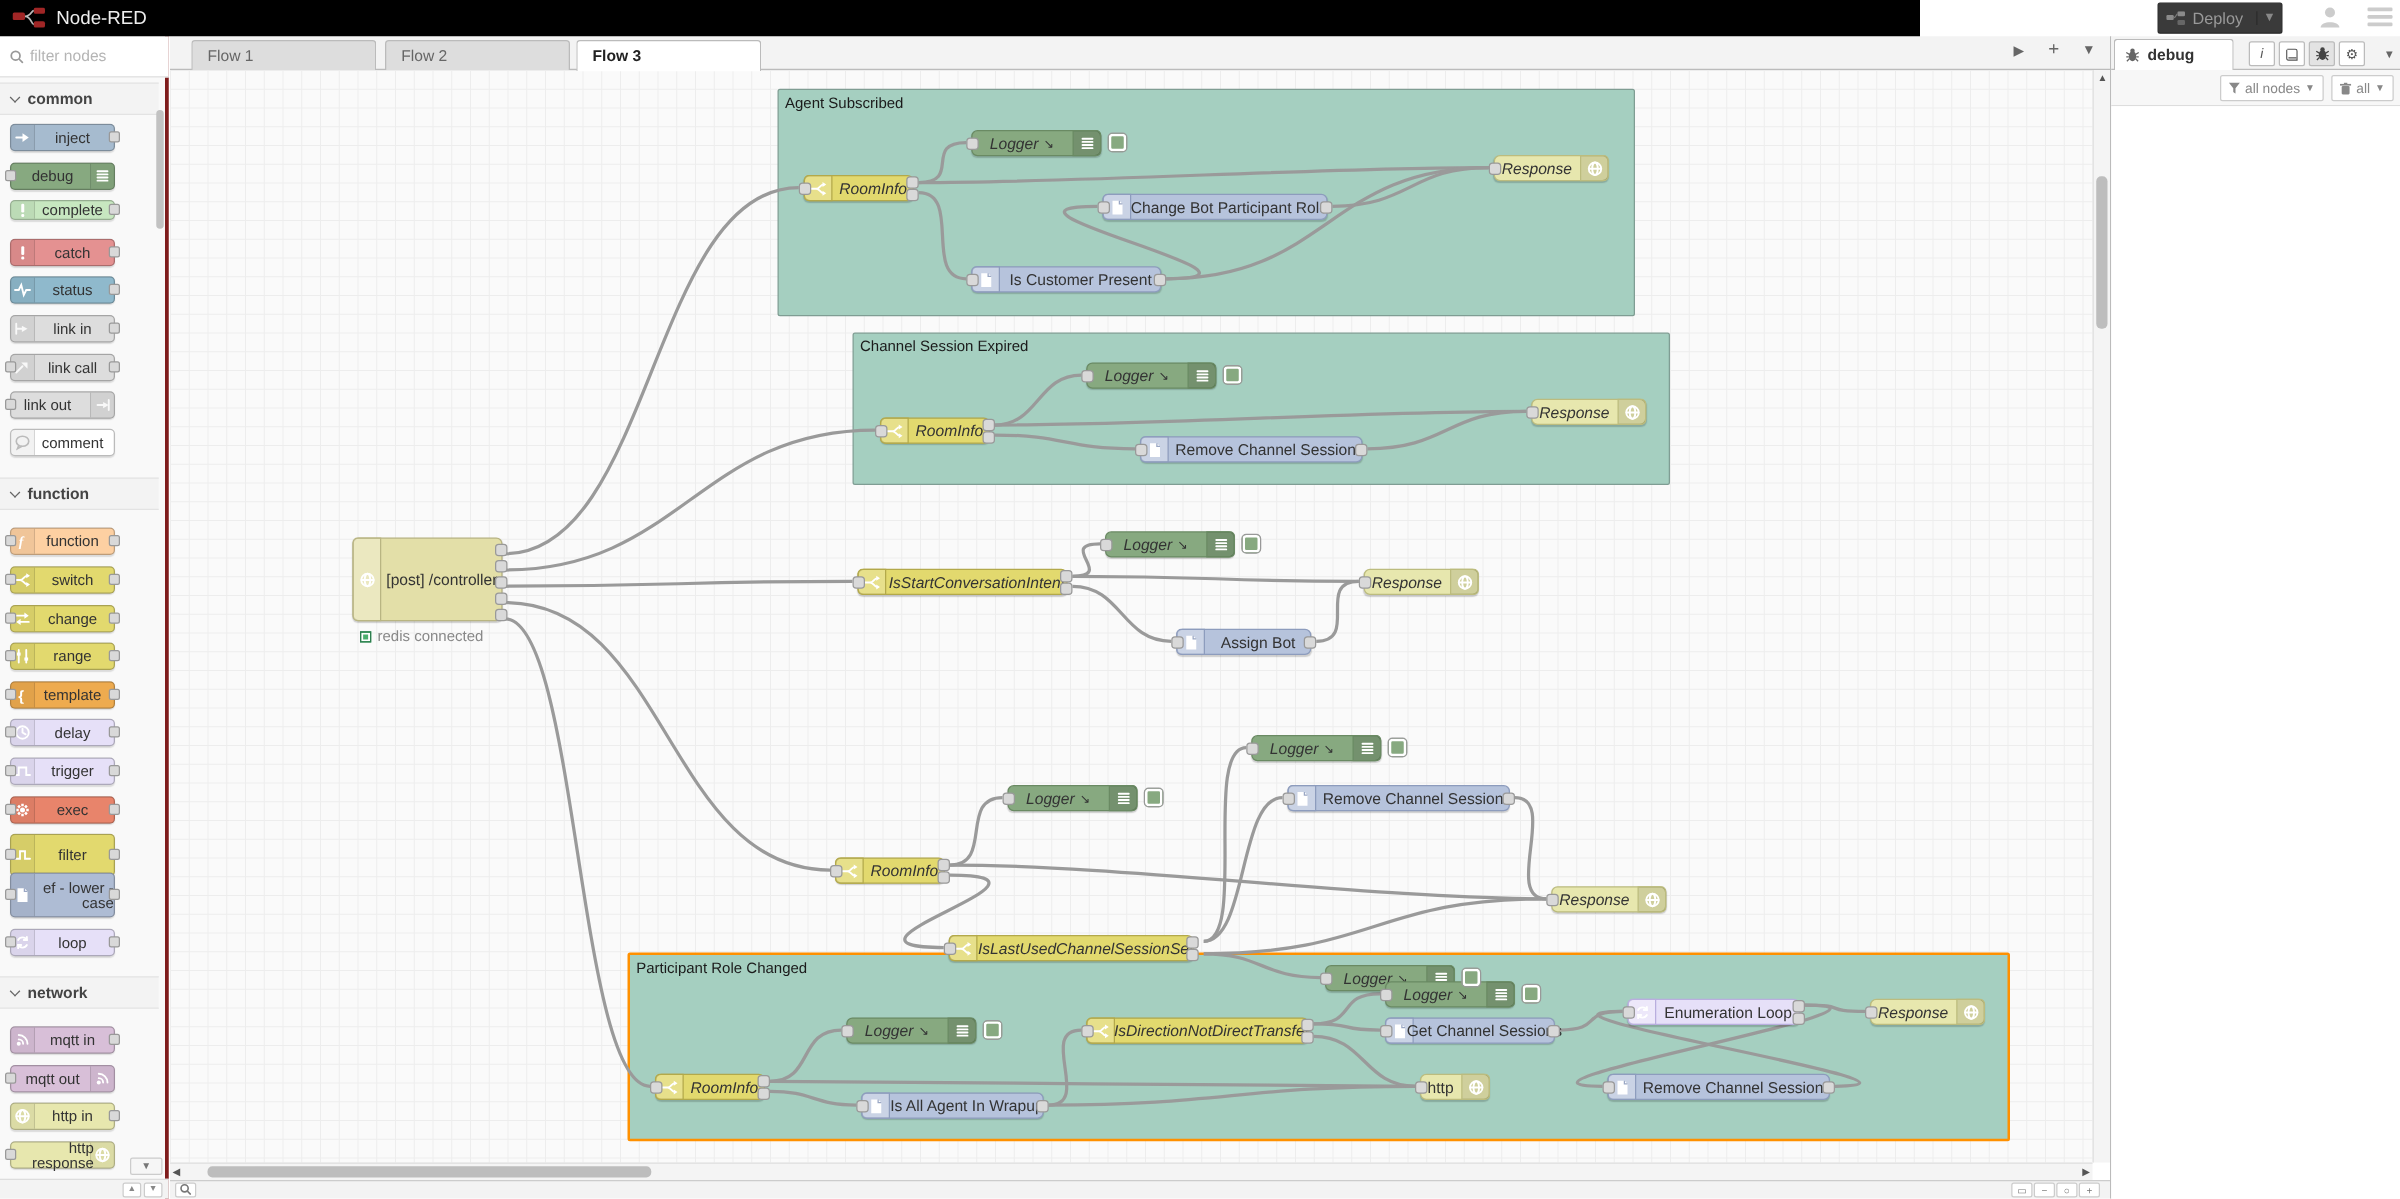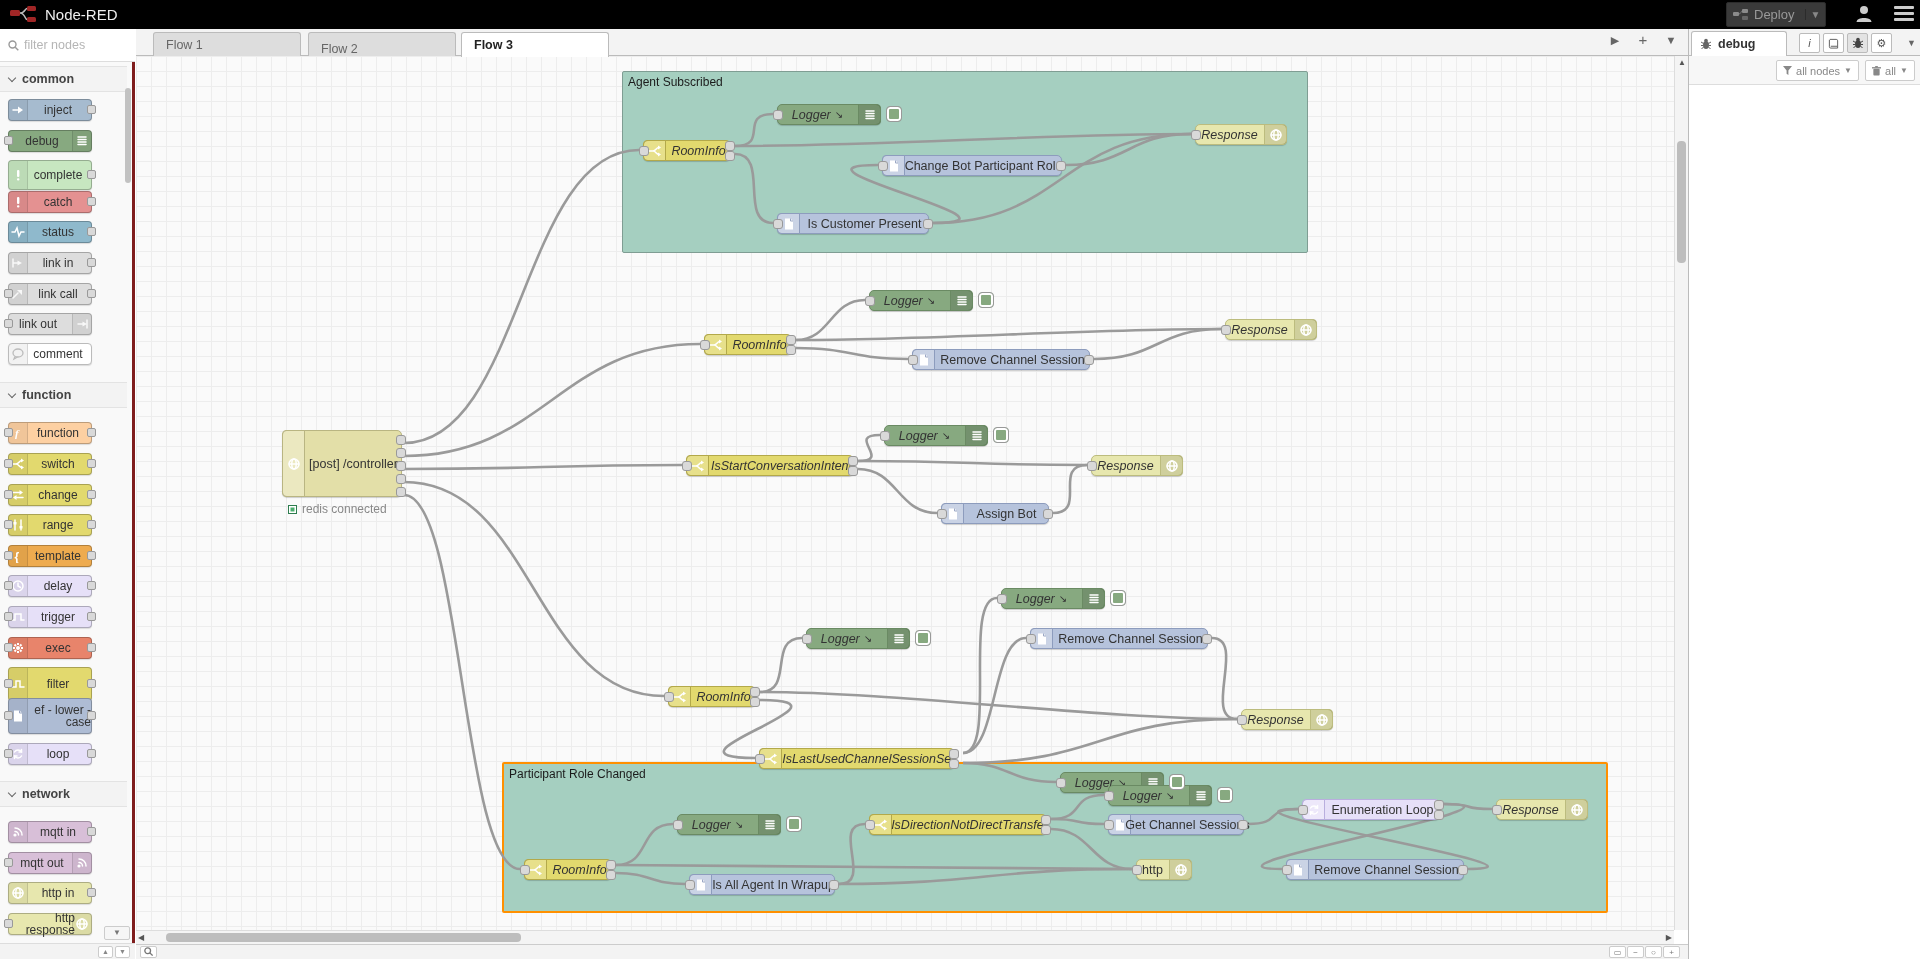--- a/index.html
+++ b/index.html
@@ -1,19 +1,19 @@
 <!DOCTYPE html>
 <html><head>
 <meta charset="utf-8">
 <style>
   * { box-sizing: border-box; margin:0; padding:0; }
   html,body { width:1920px; height:959px; overflow:hidden; font-family:"Liberation Sans", sans-serif; background:#fff; position:relative; }
 
   
-  #header { position:absolute; left:0; top:0; width:1920px; height:29px; background:#000; color:#fff; z-index:50; }
+  #header { position:absolute; left:0; top:0; width:1536px; height:29px; background:#000; color:#fff; z-index:50; }
   #logo { position:absolute; left:10px; top:0; height:29px; display:flex; align-items:center; gap:7px; }
   #logo .lg-title { font-size:15px; color:#eee; }
   #deploy-btn { position:absolute; left:1726px; top:2px; width:100px; height:25px; background:#3a3a3a; border:1px solid #2b2b2b; border-radius:2px; display:flex; align-items:center; color:#999; font-size:13px; }
   #deploy-btn .dep-main { display:flex; align-items:center; gap:6px; padding:0 6px; flex:1; }
   #deploy-btn .dep-caret { width:20px; text-align:center; border-left:1px solid #2b2b2b; color:#888; font-size:10px; }
   #user-btn { position:absolute; left:1855px; top:4px; width:30px; height:22px; text-align:center; }
   #menu-btn { position:absolute; left:1894px; top:6px; width:20px; height:16px; }
   #menu-btn span { display:block; height:3px; background:#ccc; margin-bottom:3px; border-radius:1px; }
 
   
@@ -151,21 +151,21 @@
       </div>
       <div class="pal-node" style="top: 68px; height: 22px; background: rgb(135, 169, 128);">
         <span class="pal-label" style="padding-right:16px">debug</span>
         <span class="pal-strip strip-r">
           <svg width="14" height="14" viewBox="0 0 14 14">
             <path d="M3 3 H11 M3 5.5 H11 M3 8 H11 M3 10.5 H11" stroke="#fff" fill="none" stroke-width="1.5" stroke-linecap="round"></path>
           </svg>
         </span>
         <span class="pport in"></span>
       </div>
-      <div class="pal-node" style="top: 98px; height: 30px; background: rgb(199, 231, 192);">
+      <div class="pal-node" style="top: 98px; height: 16px; background: rgb(199, 231, 192);">
         <span class="pal-label" style="padding-left:16px">complete</span>
         <span class="pal-strip strip-l">
           <svg width="14" height="14" viewBox="0 0 14 14">
             <rect x="6" y="2" width="2.4" height="7" rx="1" fill="#fff"></rect>
             <rect x="6" y="10.2" width="2.4" height="2.4" rx="1" fill="#fff"></rect>
           </svg>
         </span>
         <span class="pport out"></span>
       </div>
       <div class="pal-node" style="top: 129px; height: 22px; background: rgb(228, 145, 145);">
@@ -410,21 +410,21 @@
 
 <div id="tabbar">
   <div class="tab-tools">
     <span class="tab-tool">▶</span>
     <span class="tab-tool" style="font-size:15px;margin-top:-3px">+</span>
     <span class="tab-tool">▼</span>
   </div>
 <div class="flow-tab" style="left: 17px;">
       <span>Flow 1</span>
     </div>
-    <div class="flow-tab" style="left: 172px; align-items: flex-end;">
+    <div class="flow-tab" style="left: 172px;">
       <span>Flow 2</span>
     </div>
     <div class="flow-tab active" style="left: 325px;">
       <span>Flow 3</span>
     </div>
   </div>
 
 <div id="canvas">
   <svg id="wires" width="1920" height="959">
       <path d="M404,443 C521.5,443 521.5,150 639,150"></path>
@@ -463,20 +463,23 @@
       <path d="M1051,819 C1086,819 1069,824 1104,824"></path>
       <path d="M1051,829 C1091.5,829 1091.5,869 1132,869"></path>
       <path d="M1248,824 C1283,824 1263,809 1298,809"></path>
       <path d="M1444,804 C1479,804 1457,809 1492,809"></path>
       <path d="M1444,804 C1554,804 1172,869 1282,869"></path>
       <path d="M1468,869 C1578,869 1188,809 1298,809"></path>
     </svg>
 <div class="group" style="left: 486px; top: 15px; width: 686px; height: 182px;">
       <span class="group-label">Agent Subscribed</span>
     </div>
+    <div class="group" style="left: 546px; top: 210px; width: 654px; height: 122px;">
+      <span class="group-label">Channel Session Expired</span>
+    </div>
     <div class="group selected" style="left: 366px; top: 706px; width: 1106px; height: 151px;">
       <span class="group-label">Participant Role Changed</span>
     </div>
     <div class="node" style="left: 507px; top: 84px; width: 88px; background: rgb(226, 217, 110); border-color: rgb(179, 169, 74);">
       <span class="nstrip left" style="background:rgba(255,255,255,0.2);border-color:#b3a94a">
         <svg width="14" height="14" viewBox="0 0 14 14">
           <path d="M1 7 H5 C8 7 8 3.5 11 3.5 M5 7 C8 7 8 10.5 11 10.5" stroke="#fff" fill="none" stroke-width="1.5" stroke-linecap="round"></path>
           <path d="M10 1.5 L13 3.5 L10 5.5 Z M10 8.5 L13 10.5 L10 12.5 Z" fill="#fff"></path>
         </svg>
       </span>

